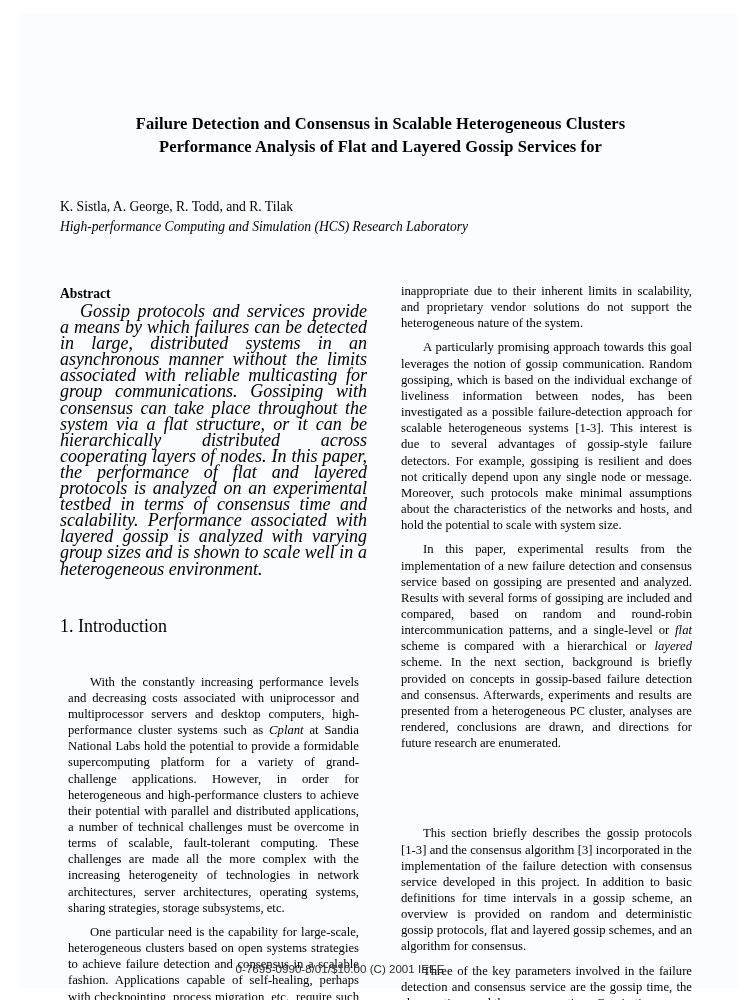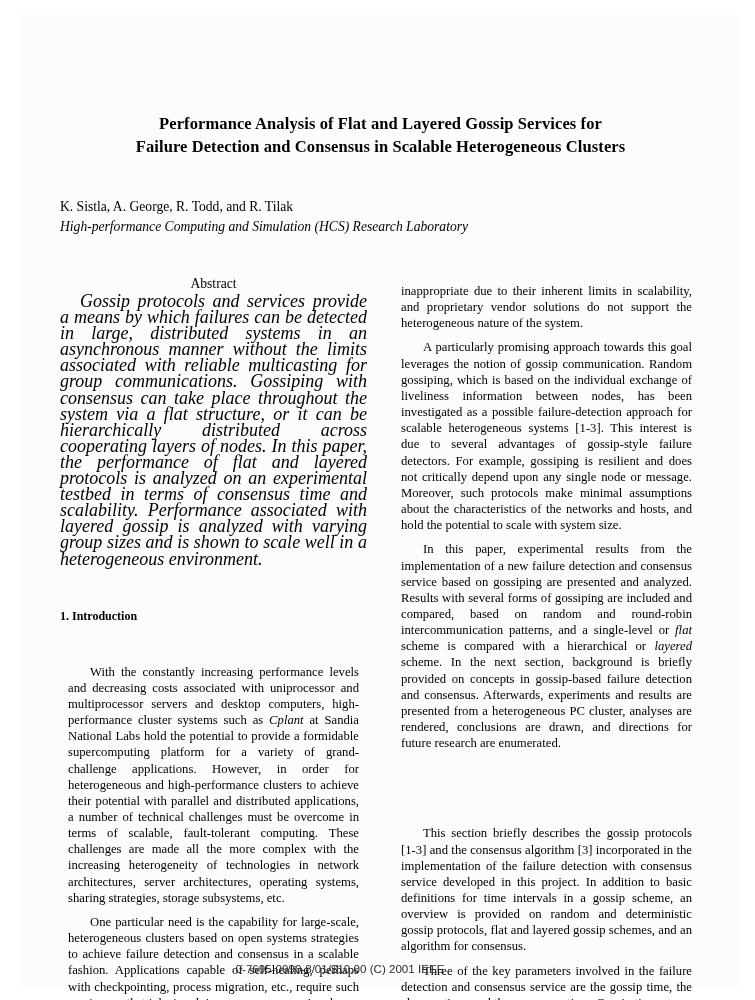--- a/index.html
+++ b/index.html
@@ -92,39 +92,38 @@
     left: 0;
     width: 641px;
     display: flex;
     gap: 26px;
   }
   .col {
     width: 307px;
   }
 
   .abstract-head {
-    text-align: center;
-    font-weight: normal;
+    font-weight: bold;
     font-size: 13.6px;
     line-height: 17px;
-    margin: 0 0 1px 0;
+    margin: 10px 0 1px 0;
   }
   p.abs {
     font-style: italic;
     font-size: 18px;
     line-height: 16.1px;
     text-align: justify;
     text-indent: 20px;
     margin: 0;
     hyphens: none;
   }
 
   h2.section {
-    font-weight: bold;
-    font-size: 12px;
+    font-weight: normal;
+    font-size: 18px;
     line-height: 18px;
     margin: 0;
     text-align: left;
   }
 
   p.body {
     font-size: 12.7px;
     line-height: 16.15px;
     text-align: justify;
     text-indent: 22px;
@@ -156,22 +155,22 @@
 <div class="page">
 
   <div class="paper-edge-top"></div>
   <div class="paper-edge-left"></div>
   <div class="paper-edge-right"></div>
   <div class="paper-edge-bottom"></div>
 
   <div class="content">
 
     <div class="title-block">
+      <div class="title-line">Failure Detection and Consensus in Scalable Heterogeneous Clusters</div>
       <div class="title-line">Performance Analysis of Flat and Layered Gossip Services for</div>
-      <div class="title-line">Failure Detection and Consensus in Scalable Heterogeneous Clusters</div>
     </div>
 
     <div class="author-block">
       <div class="author-names">K. Sistla, A. George, R. Todd, and R. Tilak</div>
       <div class="author-affil">High-performance Computing and Simulation (HCS) Research Laboratory</div>
     </div>
 
     <div class="columns">
 
       <div class="col">

